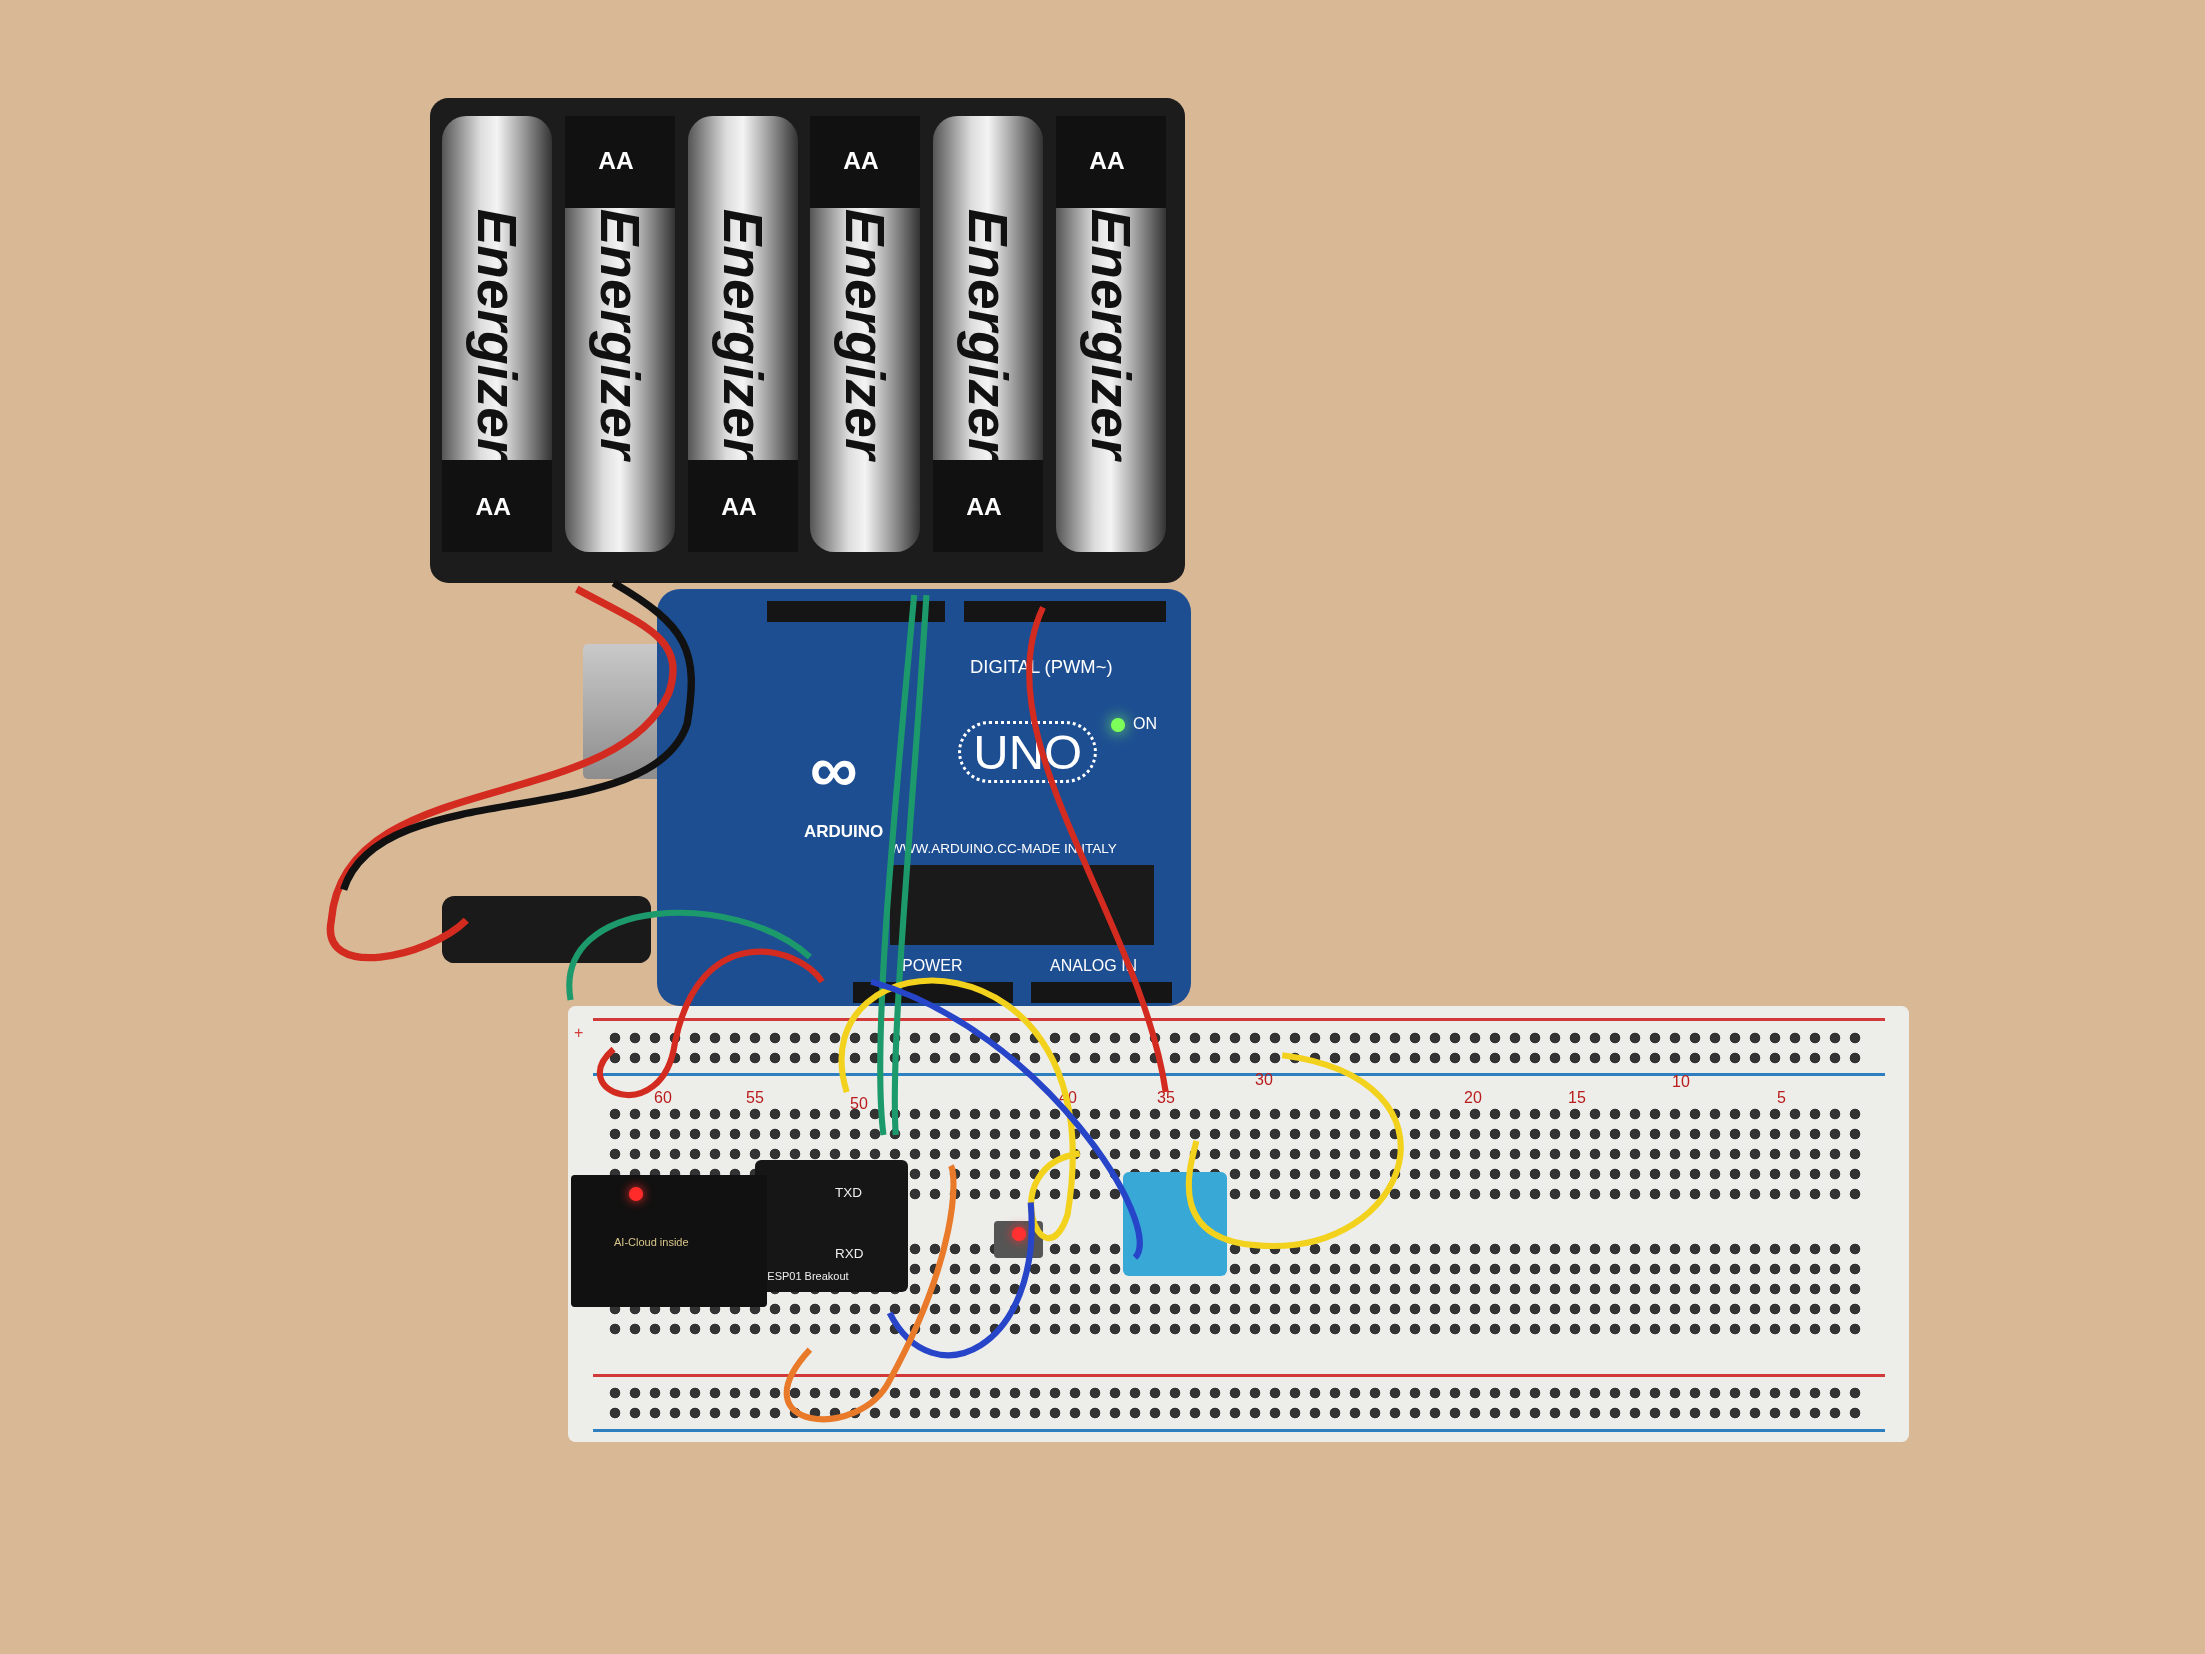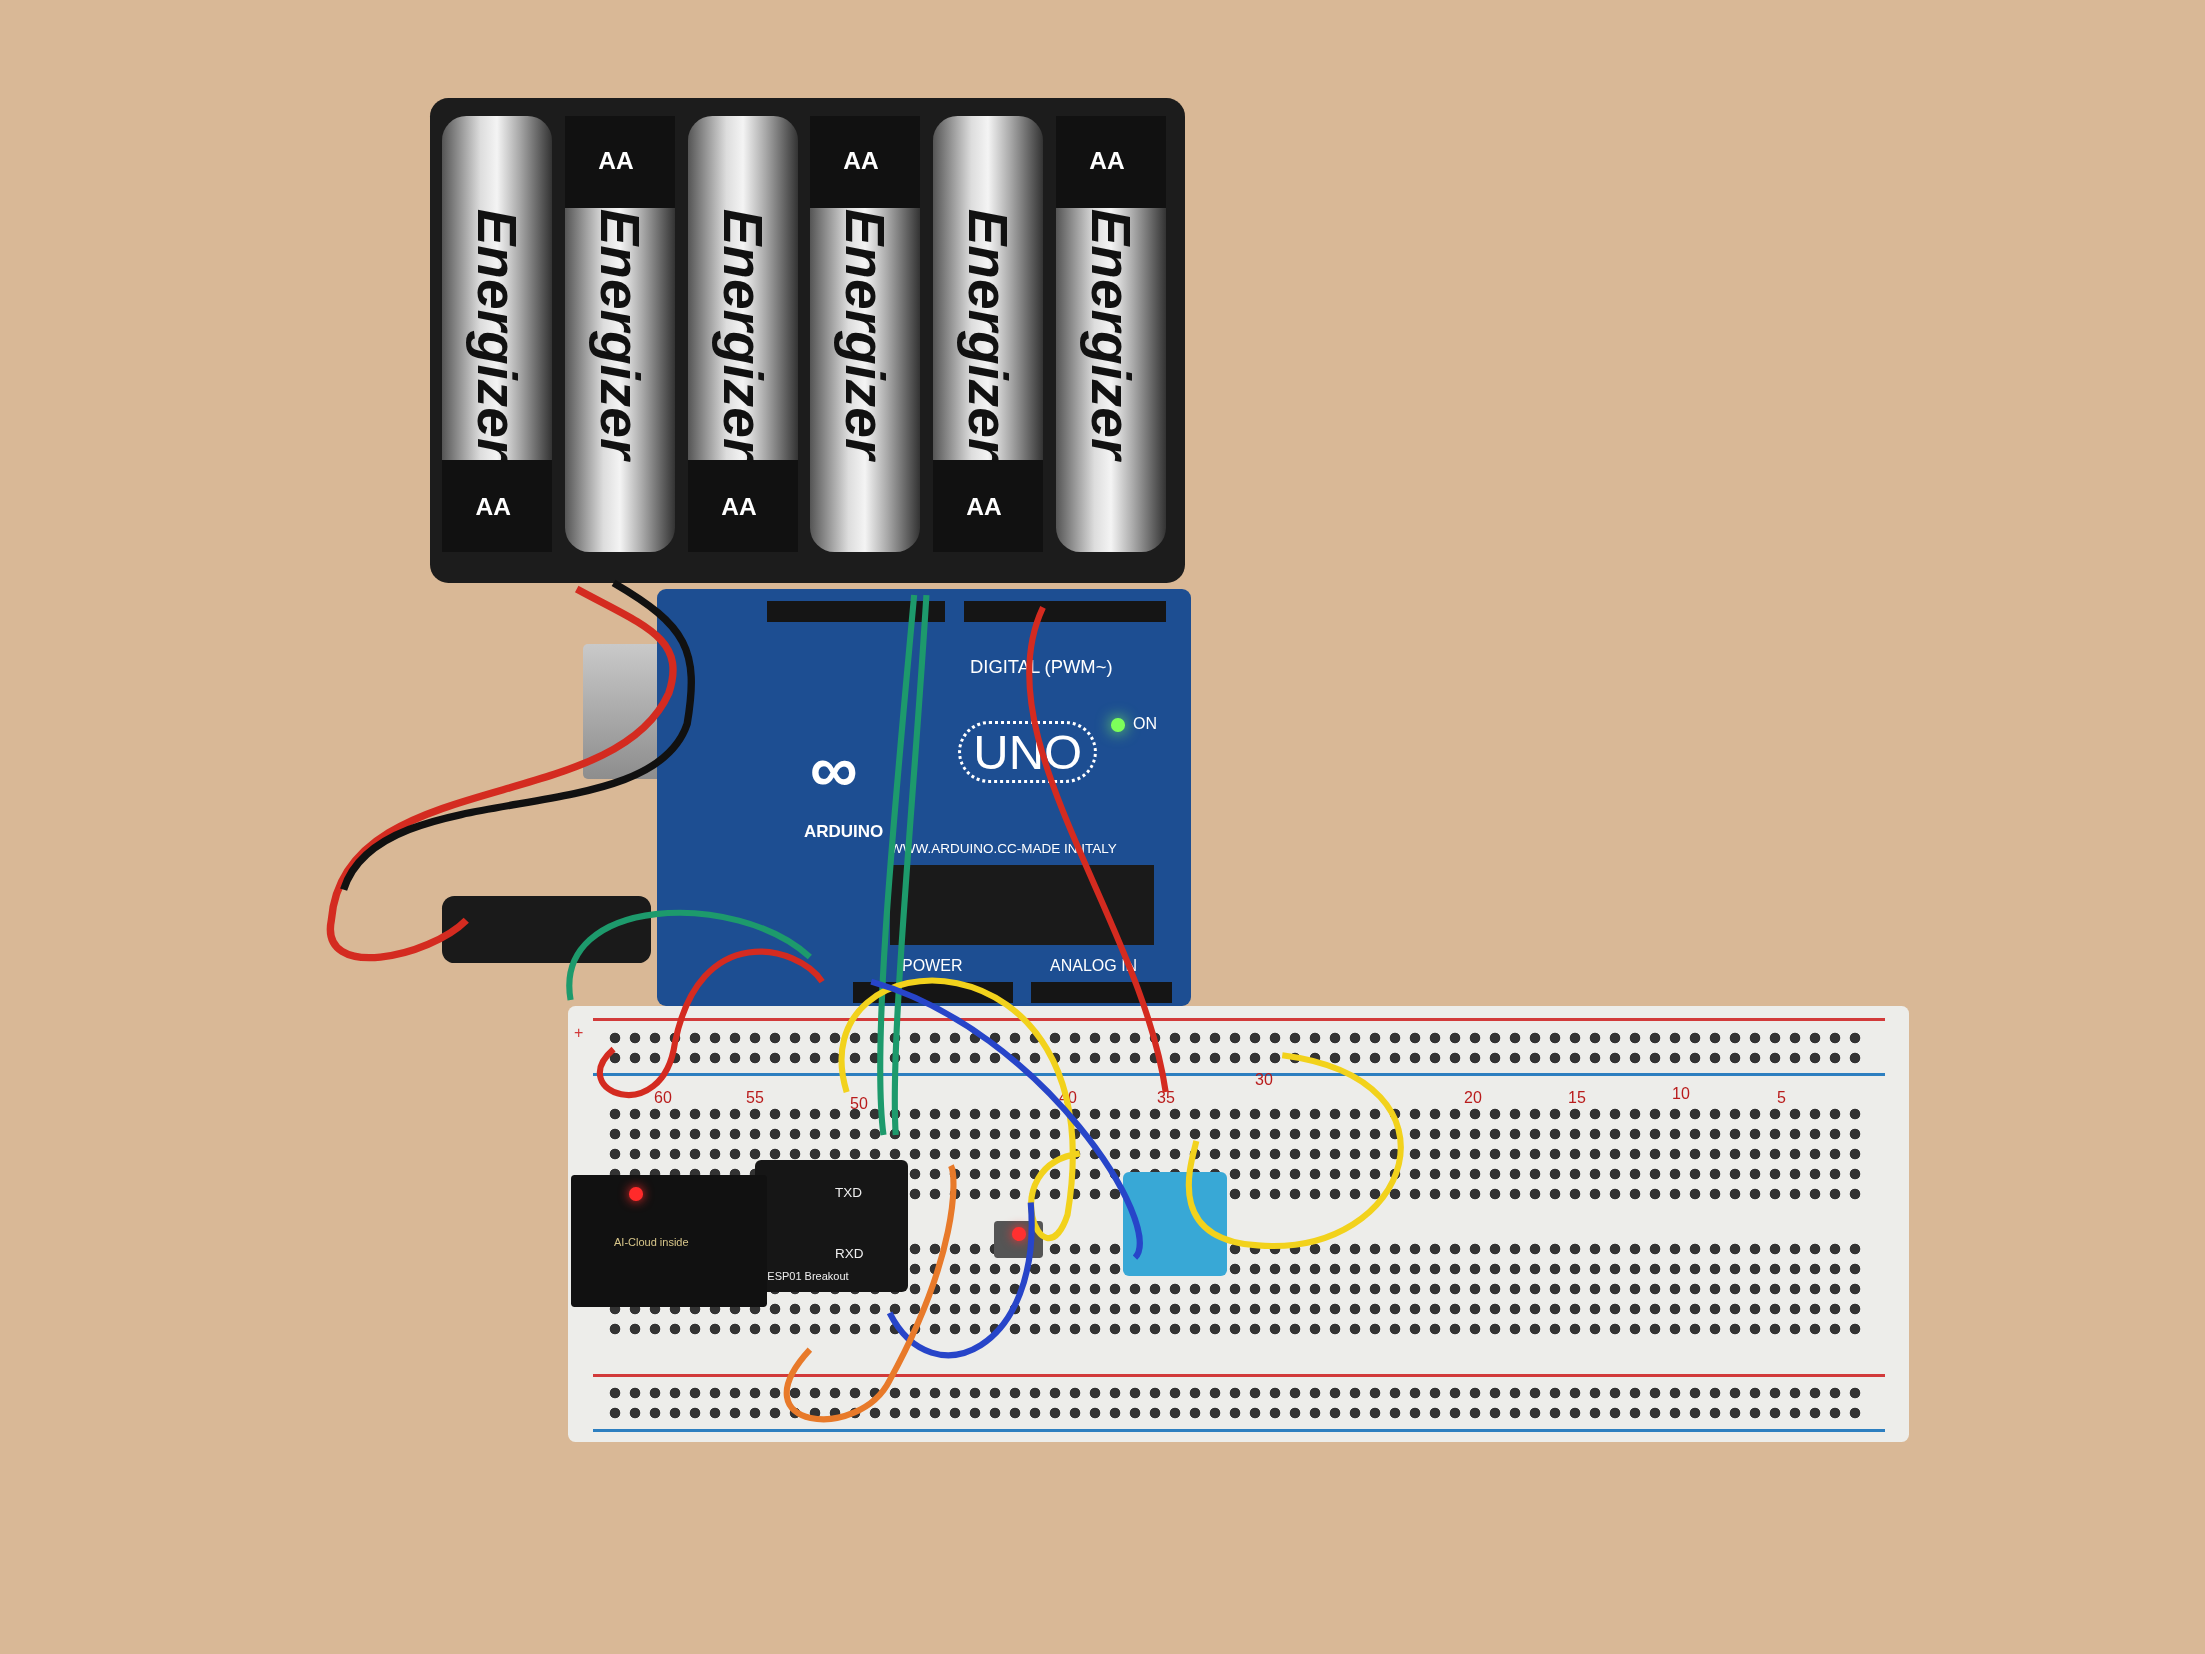--- a/index.html
+++ b/index.html
@@ -3,21 +3,21 @@
 <meta charset="utf-8">
 <style>
 html,body{margin:0;padding:0;}
 body{width:2205px;height:1654px;background:#d9b896;position:relative;overflow:hidden;font-family:"Liberation Sans",sans-serif;}
 .abs{position:absolute;}
 .holder{left:430px;top:98px;width:755px;height:485px;background:#1c1c1c;border-radius:18.4px;}
 .batt{position:absolute;top:18.4px;width:110px;height:436px;border-radius:24.5px;background:linear-gradient(90deg,#555 0%,#ddd 35%,#f4f4f4 50%,#aaa 70%,#333 100%);}
 .batt .band{position:absolute;left:0;right:0;height:92px;background:#111;}
 .batt .brand{position:absolute;left:50%;top:50%;transform:translate(-50%,-50%) rotate(90deg);font-weight:bold;font-style:italic;font-size:55px;color:#111;white-space:nowrap;}
 .batt .aa{position:absolute;left:0;right:8px;text-align:center;color:#fff;font-weight:bold;font-size:24.5px;}
-.arduino{left:657px;top:589px;width:534px;height:417px;background:#1d4e92;border-radius:9px;}
+.arduino{left:657px;top:589px;width:534px;height:417px;background:#1d4e92;border-radius:23px;}
 .ard-logo{position:absolute;left:153px;top:141px;color:#fff;font-weight:bold;font-size:67px;}
 .ard-name{position:absolute;left:147px;top:233px;color:#fff;font-weight:bold;font-size:17px;}
 .uno{position:absolute;left:301px;top:132px;color:#fff;font-size:49px;border:3.1px dotted #fff;border-radius:37px;padding:0 12.3px;}
 .chip{position:absolute;left:233px;top:276px;width:264px;height:80px;background:#1a1a1a;}
 .header{position:absolute;height:21px;background:#151515;}
 .pinlbl{position:absolute;color:#fff;font-size:16px;}
 .led{position:absolute;width:13.5px;height:13.5px;border-radius:50%;}
 .usb{left:583px;top:644px;width:123px;height:135px;background:linear-gradient(#c9c9c9,#8d8d8d);border-radius:4.9px;}
 .jack{left:442px;top:896px;width:209px;height:67px;background:#1a1a1a;border-radius:12.3px;}
 .bb{left:568px;top:1006px;width:1341px;height:436px;background:#ededea;border-radius:7.4px;}
@@ -97,21 +97,21 @@
   <div class="rail-line" style="left:24.5px;right:24.5px;top:423px;background:#2d7fc0"></div>
   <div class="bblabel" style="left:6.1px;top:18.4px;color:#d23a3a">+</div>
   <div class="bblabel" style="left:86px;top:83px">60</div>
   <div class="bblabel" style="left:178px;top:83px">55</div>
   <div class="bblabel" style="left:282px;top:89px">50</div>
   <div class="bblabel" style="left:491px;top:83px">40</div>
   <div class="bblabel" style="left:589px;top:83px">35</div>
   <div class="bblabel" style="left:687px;top:65px">30</div>
   <div class="bblabel" style="left:896px;top:83px">20</div>
   <div class="bblabel" style="left:1000px;top:83px">15</div>
-  <div class="bblabel" style="left:1104px;top:79px">10</div>
+  <div class="bblabel" style="left:1104px;top:67px">10</div>
   <div class="bblabel" style="left:1209px;top:83px">5</div>
 </div>
 
 <div class="abs breakout">
   <div class="esp-txt" style="left:80px;top:24.5px">TXD</div>
   <div class="esp-txt" style="left:80px;top:86px">RXD</div>
   <div class="esp-txt" style="left:12.3px;top:110px;font-size:11px">ESP01 Breakout</div>
 </div>
 <div class="abs esp">
   <div class="led" style="left:58px;top:12.3px;background:#ff2a2a;box-shadow:0 0 11px #ff2a2a"></div>

